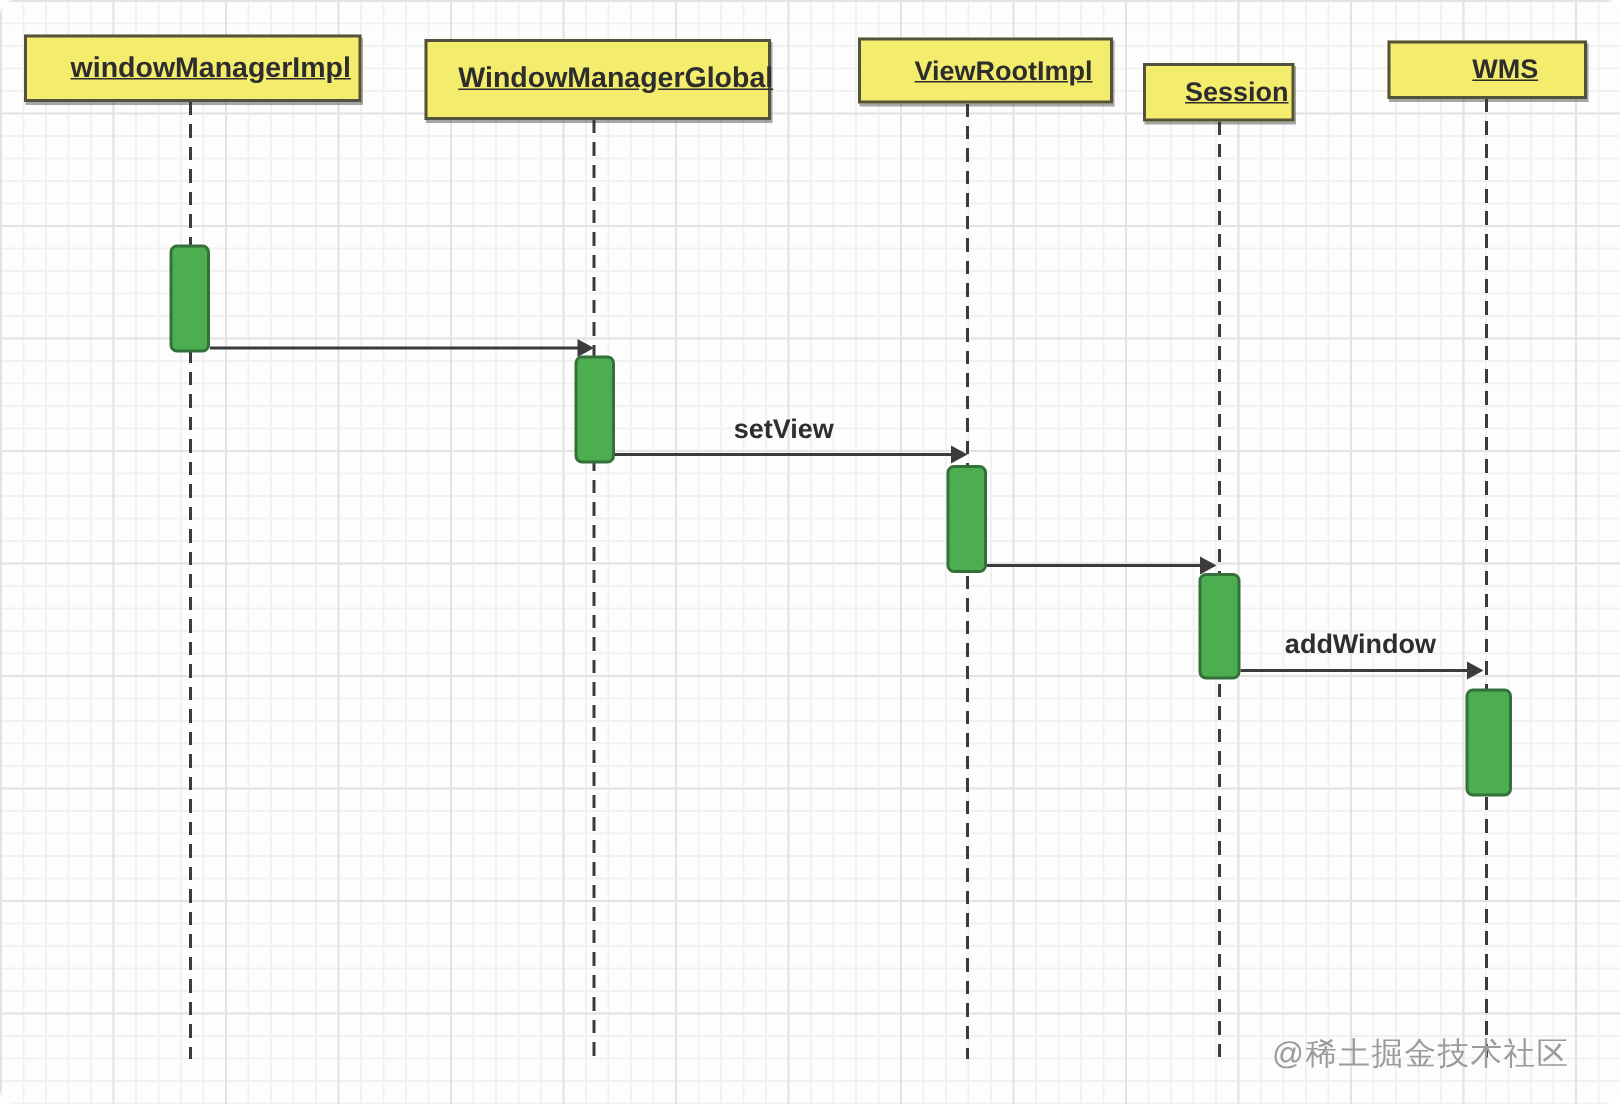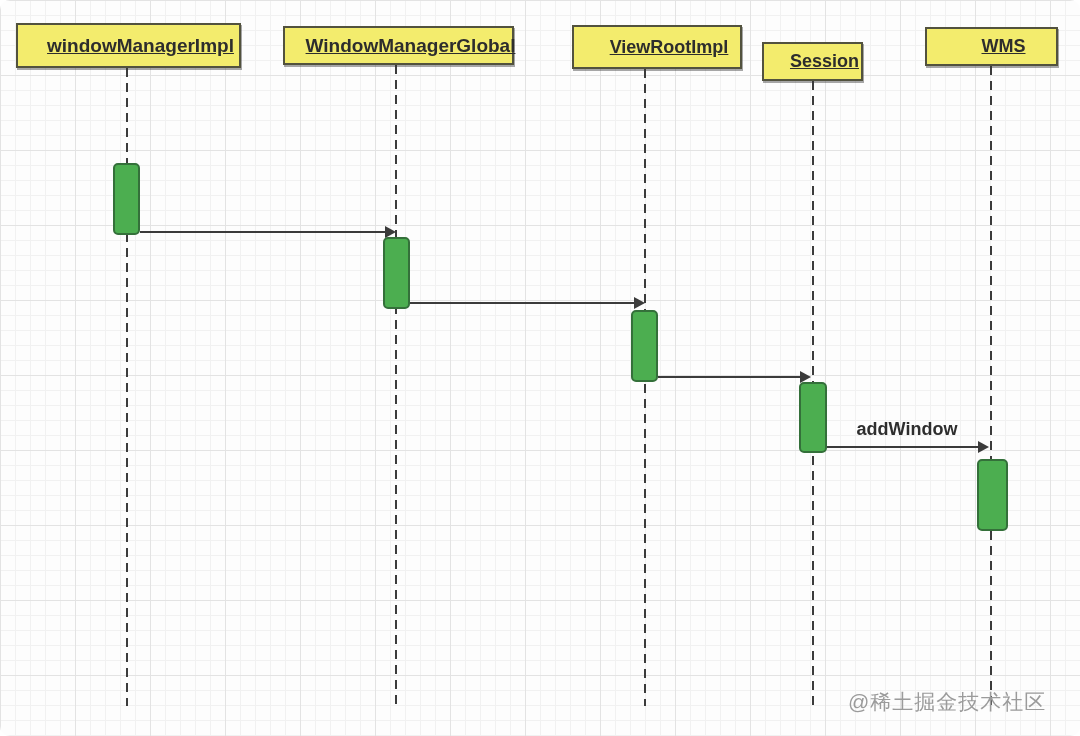--- a/index.html
+++ b/index.html
@@ -25,21 +25,21 @@
     display:flex;align-items:center;justify-content:center;
     font-weight:bold;
     color:#2d2d2d;
     text-decoration:underline;
     font-size:18px;
     box-sizing:border-box;
     z-index:3;
     padding-left:24px;
   }
   .p1{left:16px;top:23px;width:225px;height:45px;font-size:19px;}
-  .p2{left:283px;top:26px;width:231px;height:39px;font-size:19px;}
+  .p2{left:283px;top:26px;width:231px;height:54px;font-size:19px;}
   .p3{left:572px;top:25px;width:170px;height:44px;}
   .p4{left:762px;top:42px;width:101px;height:39px;}
   .p5{left:925px;top:27px;width:133px;height:39px;justify-content:center;}
 
   .lifeline{
     position:absolute;
     width:2px;
     background:repeating-linear-gradient(to bottom,#3b3b3b 0 9px,transparent 9px 15px);
     z-index:1;
   }
@@ -139,17 +139,18 @@
   <div class="activation a2"></div>
   <div class="activation a3"></div>
   <div class="activation a4"></div>
   <div class="activation a5"></div>
 
   <div class="arrow m1"></div>
   <div class="arrow m2"></div>
   <div class="arrow m3"></div>
   <div class="arrow m4"></div>
 
+  <div class="msg-label ml2">setView</div>
   <div class="msg-label ml4">addWindow</div>
 
   <div class="watermark">@稀土掘金技术社区</div>
 
 </div>
 
 </body></html>

